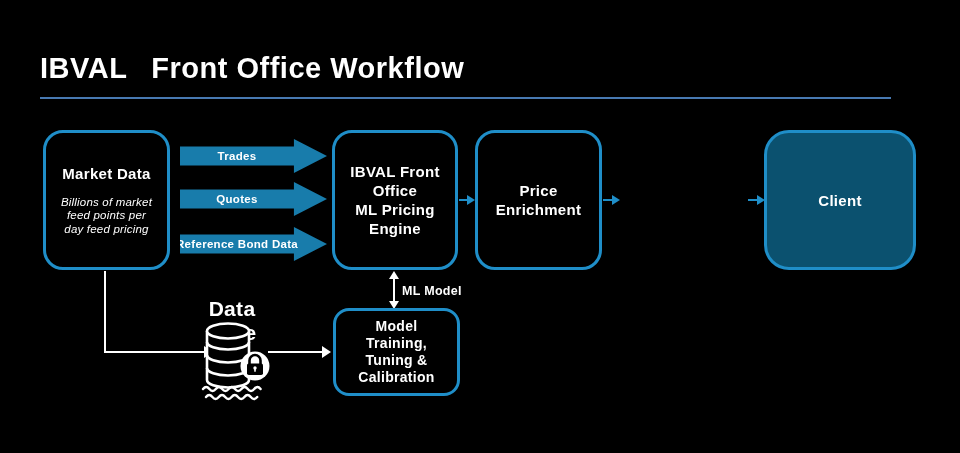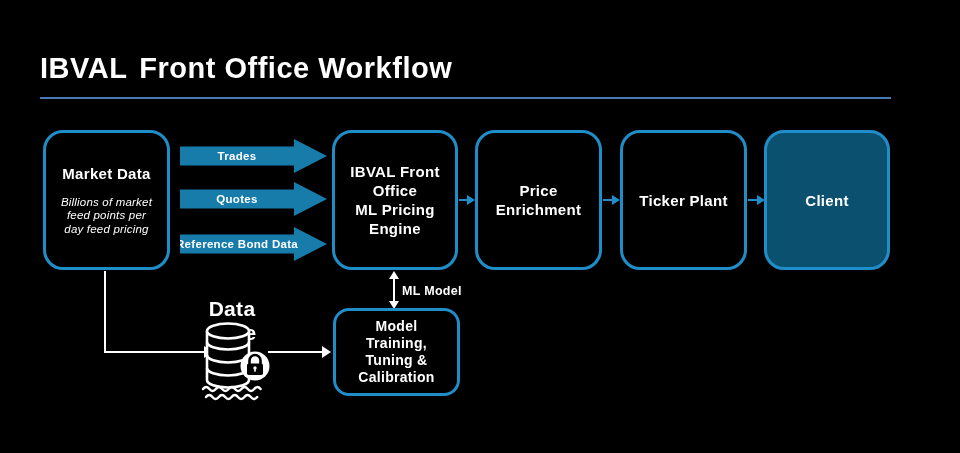--- a/index.html
+++ b/index.html
@@ -3,38 +3,38 @@
 <meta charset="utf-8">
 <style>
   html,body{margin:0;padding:0;background:#000;}
   .slide{
     position:relative;width:960px;height:453px;background:#000;overflow:hidden;
     font-family:"Liberation Sans", sans-serif;color:#fff;
   }
   
   .title{position:absolute;left:40px;top:52px;font-size:29px;font-weight:bold;
     letter-spacing:.5px;white-space:nowrap;}
-  .title .brand{margin-right:12px;text-align:center;}
+  .title .brand{margin-right:24px;text-align:center;}
   .title-rule{position:absolute;left:40px;top:97px;width:851px;height:2px;background:#4879b2;}
   
   .node{
     position:absolute;top:130px;height:140px;box-sizing:border-box;
     background:#000;border:3px solid #1f8ec8;border-radius:20px;
     display:flex;flex-direction:column;align-items:center;justify-content:center;
     text-align:center;
   }
   .node-title{font-weight:bold;font-size:15px;letter-spacing:.3px;line-height:19px;}
   .node-sub{font-style:italic;font-size:11.5px;line-height:13.5px;margin-top:13px;letter-spacing:.2px;}
   .node-sub span{display:block;}
   .node-title span{display:block;}
   .n-market{left:43px;width:127px;}
   .n-engine{left:332px;width:126px;}
   .n-price{left:475px;width:127px;}
   .n-ticker{left:620px;width:127px;}
-  .n-client{left:764px;width:126px;background:#0b516f;}
+  .n-client{left:764px;width:152px;background:#0b516f;border-radius:25px;}
   .n-model{left:333px;top:308px;width:127px;height:88px;border-radius:16px;}
   .n-model .node-title{font-size:14px;line-height:17px;}
   
   .fat-arrow{
     position:absolute;left:180px;width:147px;height:34px;background:#187cab;
     clip-path:polygon(0 22%,77.5% 22%,77.5% 0,100% 50%,77.5% 100%,77.5% 78%,0 78%);
     display:flex;align-items:center;justify-content:center;
   }
   .fat-arrow span{
     font-weight:bold;font-size:11.5px;letter-spacing:.3px;padding-right:33px;white-space:nowrap;
@@ -124,23 +124,20 @@
       <i class="hhead"></i>
     </div>
 
   <div class="node n-price">
     <div class="node-title">
       <span>Price</span>
       <span>Enrichment</span>
     </div>
   </div>
 
-  <div class="node n-ticker">
-    <div class="node-title">Ticker Plant</div>
-  </div>
 
   <div class="node n-client">
     <div class="node-title">Client</div>
   </div>
 
   <div class="ml-arrow">
     <i class="stem"></i>
       <i class="up"></i>
       <i class="down"></i>
   </div>

